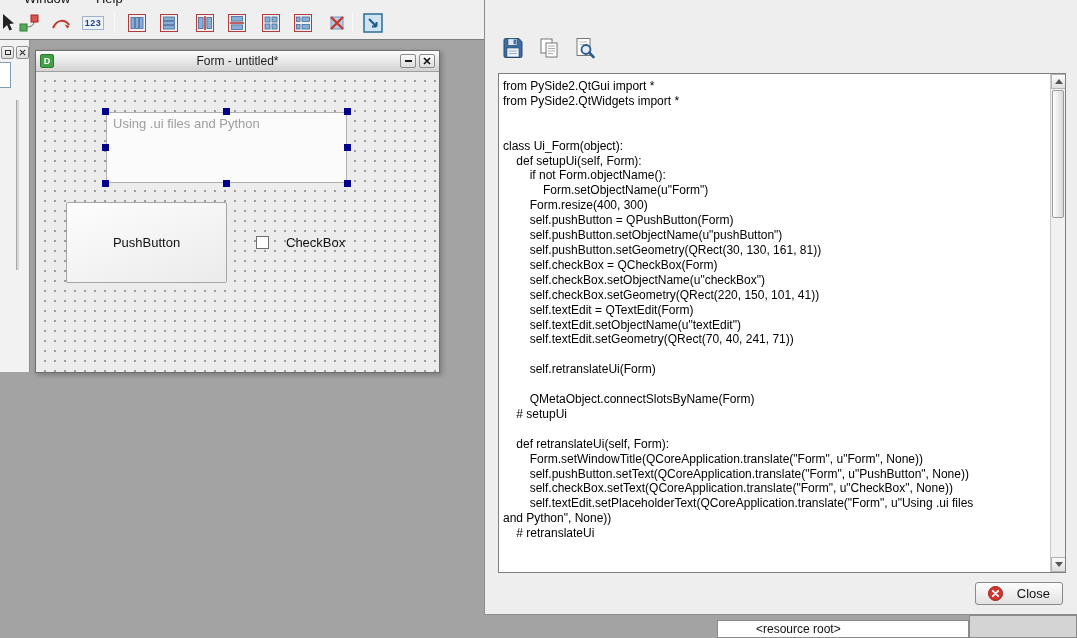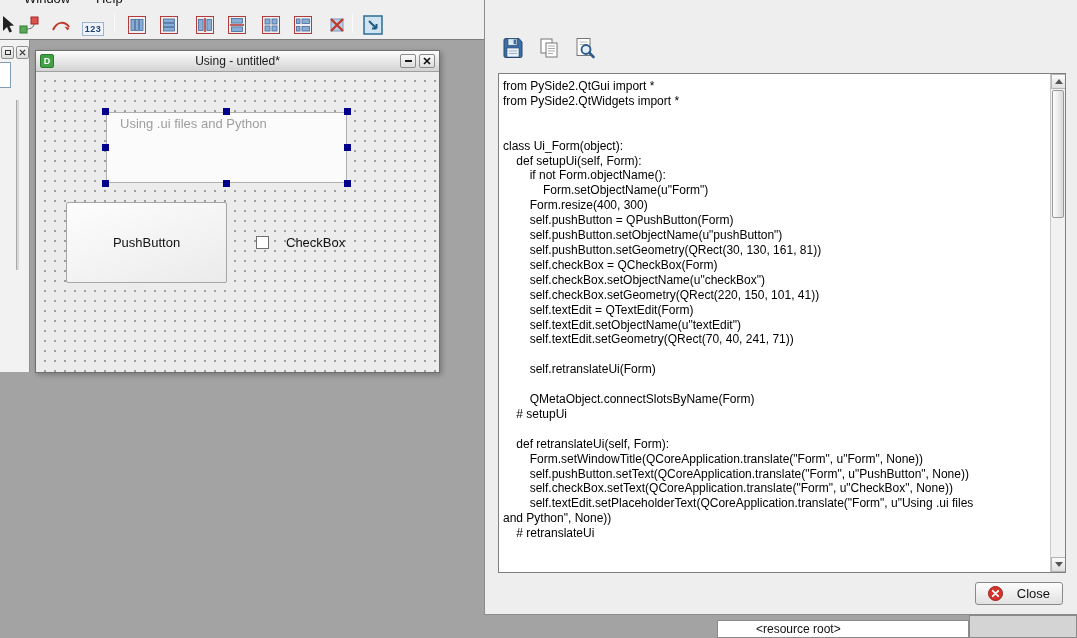--- a/index.html
+++ b/index.html
@@ -10,21 +10,21 @@
   
   .menubar { position:absolute; left:0; top:0; width:484px; height:6px;
              background:#efefef; overflow:hidden; }
   .menu-clip { position:absolute; top:-9px; left:24px; white-space:nowrap; }
   .menu-item { font-size:13px; color:#111; margin-right:22px; }
 
   
   .toolbar { position:absolute; left:0; top:6px; width:484px; height:34px;
              background:#efefef; border-bottom:1px solid #7d7d7d; }
   .tbtn { position:absolute; top:4px; width:26px; height:26px; border:none;
-          background:transparent; display:flex; align-items:flex-end; justify-content:center;
+          background:transparent; display:flex; align-items:center; justify-content:center;
           cursor:pointer; }
   .tsep { position:absolute; top:7px; width:1px; height:20px; background:#b5b5b5;
           border-right:1px solid #fafafa; }
   .t123 { font-size:9px; font-weight:bold; color:#1f3f7a; letter-spacing:0.5px;
           border:1px solid #9fb3d1; padding:1px 2px; background:#eef3fa; }
 
   
   .left-dock { position:absolute; left:0; top:40px; width:30px; height:332px;
                background:#f2f2f2; border-right:1px solid #8f8f8f; }
   .dock-btn { position:absolute; top:6px; width:13px; height:13px;
@@ -57,21 +57,21 @@
   .fw-close { right:4px; }
   .minus-glyph { display:block; width:7px; height:2px; background:#1a1a1a; }
 
   .fw-canvas { position:absolute; left:0; top:21px; right:0; bottom:0;
                background-color:#ececec;
                background-image:radial-gradient(#9c9c9c 0.9px, transparent 1.05px);
                background-size:10px 10px; background-position:4px 4px; }
 
   .w-textedit { position:absolute; left:70px; top:40px; width:241px; height:71px;
                 background:#fbfbfb; border:1px solid #b0b0b0; }
-  .placeholder { padding:3px 13px; font-size:13px; color:#9e9e9e; }
+  .placeholder { padding:3px 6px; font-size:13px; color:#9e9e9e; }
 
   .handle { position:absolute; width:7px; height:7px; background:#00008a; }
   .h-tl{left:66px;top:36px;} .h-tm{left:187px;top:36px;} .h-tr{left:308px;top:36px;}
   .h-ml{left:66px;top:72px;} .h-mr{left:308px;top:72px;}
   .h-bl{left:66px;top:108px;} .h-bm{left:187px;top:108px;} .h-br{left:308px;top:108px;}
 
   .w-pushbutton { position:absolute; left:30px; top:130px; width:161px; height:81px;
                   background:linear-gradient(160deg,#fdfdfd,#ebebeb); border:1px solid #a6a6a6;
                   border-radius:2px; display:flex; align-items:center; justify-content:center;
                   font-size:13px; color:#111; cursor:pointer; }
@@ -239,21 +239,21 @@
     </button>
     <div class="dock-search"></div>
     <div class="dock-line"></div>
   </div>
 
   <div class="form-window">
     <div class="fw-titlebar">
       <span class="fw-icon">
           <span>D</span>
         </span>
-      <span class="fw-title">Using - untitled*</span>
+      <span class="fw-title">Form - untitled*</span>
       <span class="fw-btn fw-min">
           <span class="minus-glyph"></span>
         </span>
       <span class="fw-btn fw-close">
         <svg viewBox="0 0 8 8" width="8" height="8">
             <path d="M1 1 L7 7 M7 1 L1 7" stroke="#111" stroke-width="1.7"></path>
           </svg>
       </span>
     </div>
     <div class="fw-canvas">

